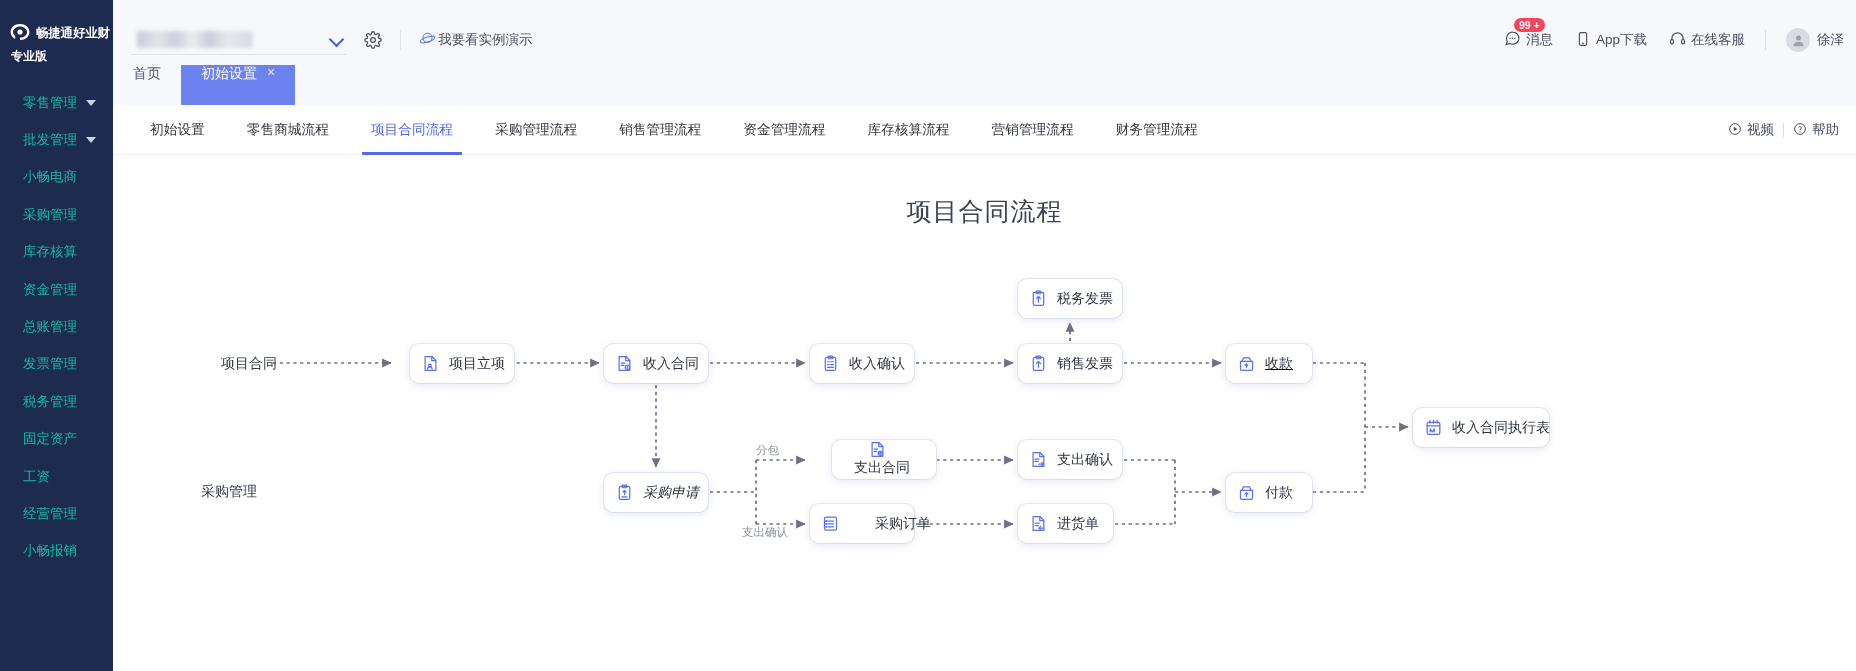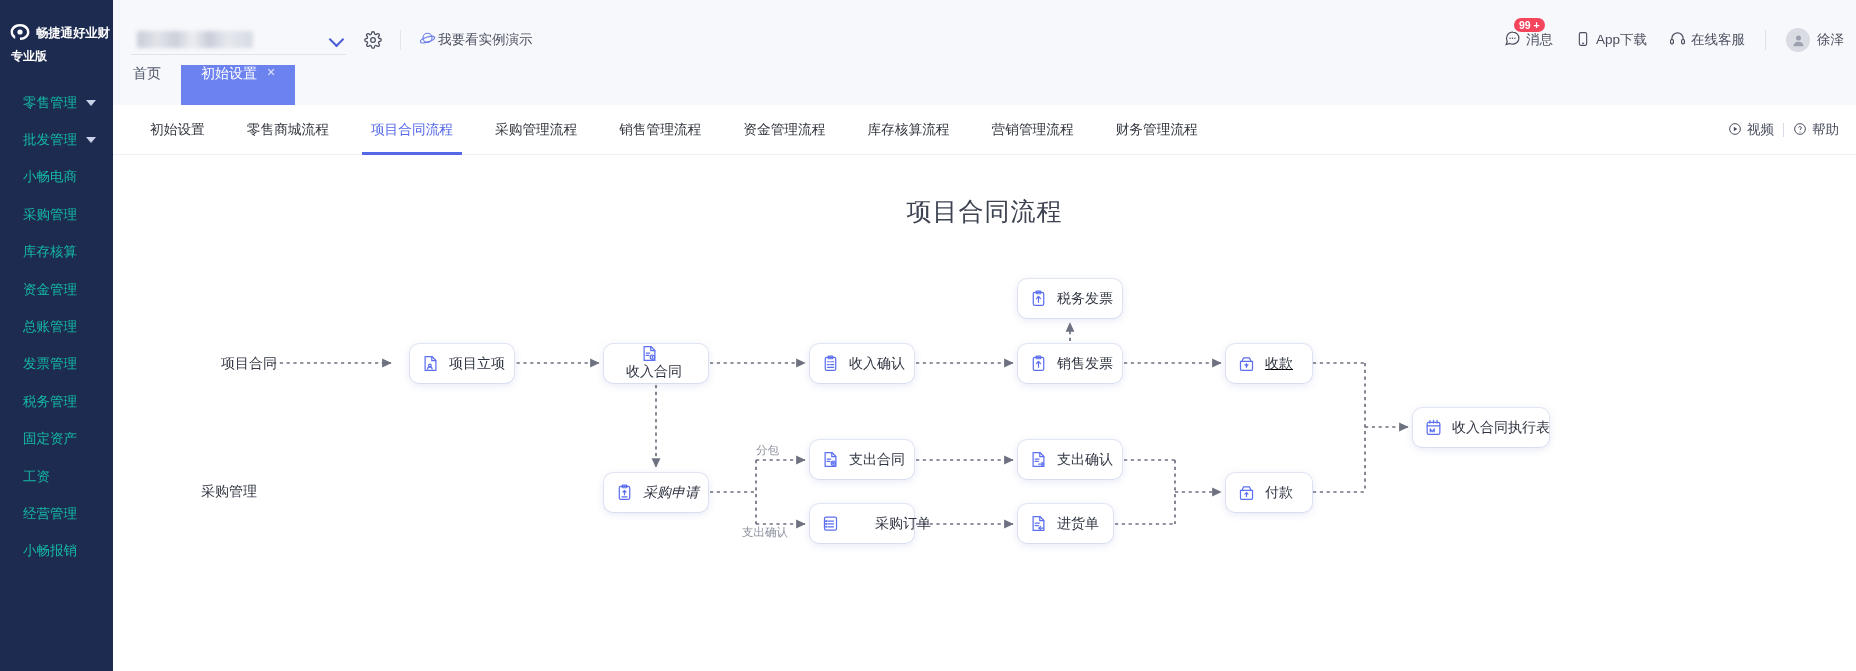--- a/index.html
+++ b/index.html
@@ -461,21 +461,21 @@
           <span class="nicon">
             <svg width="19" height="19" viewBox="0 0 24 24" fill="none" stroke="#5b6ff0" stroke-width="1.55" stroke-linecap="round" stroke-linejoin="round">
               <path d="M5.2 3.2h8.6l5 5v12.6H5.2z"></path>
               <path d="M13.6 3.3v5.1h5"></path>
               <circle cx="11.2" cy="14.6" r="1.7"></circle>
               <path d="M8.4 19c0-1.7 1.3-2.7 2.8-2.7s2.8 1 2.8 2.7"></path>
             </svg>
           </span>
           <span class="nlabel">项目立项</span>
         </div>
-        <div class="node" style="left: 491px; top: 189px; width: 104px; flex-direction: column;">
+        <div class="node" style="left: 491px; top: 189px; width: 104px;">
           <span class="nicon">
             <svg width="19" height="19" viewBox="0 0 24 24" fill="none" stroke="#5b6ff0" stroke-width="1.55" stroke-linecap="round" stroke-linejoin="round">
               <path d="M5.2 3.2h8.6l5 5v12.6H5.2z"></path>
               <path d="M13.6 3.3v5.1h5"></path>
               <line x1="7.8" y1="11.4" x2="12.4" y2="11.4"></line>
               <line x1="7.8" y1="14.4" x2="11.2" y2="14.4"></line>
               <circle cx="15.6" cy="16.6" r="2.7"></circle>
               <path d="M15.6 15.4v2.4"></path>
             </svg>
           </span>
@@ -546,21 +546,21 @@
             <svg width="19" height="19" viewBox="0 0 24 24" fill="none" stroke="#5b6ff0" stroke-width="1.55" stroke-linecap="round" stroke-linejoin="round">
               <rect x="5.4" y="4.4" width="13.2" height="16.2" rx="2"></rect>
               <rect x="9" y="2.6" width="6" height="3.4" rx="1.1"></rect>
               <path d="M12 9.6v5.2"></path>
               <path d="M10.2 11.4 12 9.6l1.8 1.8"></path>
               <line x1="8.8" y1="17.4" x2="15.2" y2="17.4"></line>
             </svg>
           </span>
           <span class="nlabel">采购申请</span>
         </div>
-        <div class="node" style="left: 697px; top: 285px; width: 104px;">
+        <div class="node" style="left: 719px; top: 285px; width: 104px; flex-direction: column;">
           <span class="nicon">
             <svg width="19" height="19" viewBox="0 0 24 24" fill="none" stroke="#5b6ff0" stroke-width="1.55" stroke-linecap="round" stroke-linejoin="round">
               <path d="M5.2 3.2h8.6l5 5v12.6H5.2z"></path>
               <path d="M13.6 3.3v5.1h5"></path>
               <line x1="7.8" y1="11.4" x2="12.4" y2="11.4"></line>
               <line x1="7.8" y1="14.4" x2="11.2" y2="14.4"></line>
               <circle cx="15.6" cy="16.6" r="2.7"></circle>
               <circle cx="15.6" cy="16.6" r="0.9"></circle>
             </svg>
           </span>

